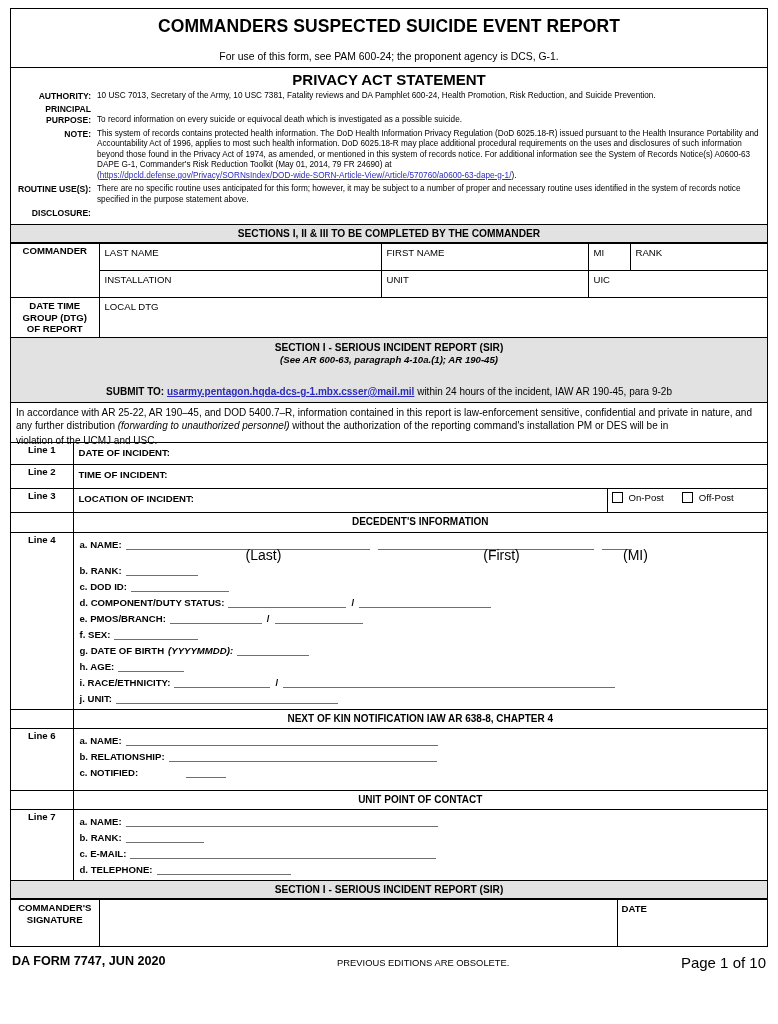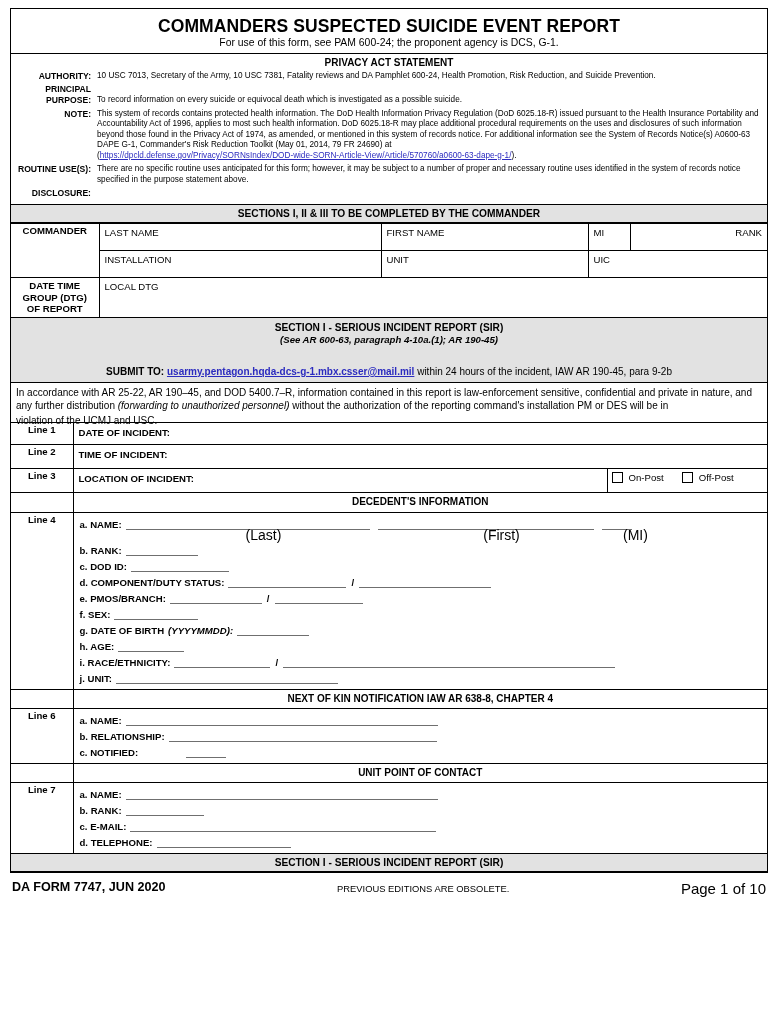--- a/index.html
+++ b/index.html
@@ -32,31 +32,31 @@
     border-bottom: 1.6px solid #000;
   }
   .form-title {
     font-size: 17.5px;
     font-weight: bold;
     letter-spacing: 0.1px;
     line-height: 1.12;
   }
   .form-subtitle {
     font-size: 10.4px;
-    margin-top: 0;
+    margin-top: 14px;
   }
 
   
   .privacy-wrap {
     border-bottom: 1.6px solid #000;
     padding: 3px 0 4px 0;
   }
   .privacy-heading {
     text-align: center;
-    font-size: 10px;
+    font-size: 15px;
     font-weight: bold;
     margin-bottom: 3px;
   }
   .pa-row {
     display: flex;
     margin-bottom: 3px;
     padding: 0 6px 0 4px;
   }
   .pa-label {
     width: 82px;
@@ -283,21 +283,21 @@
 
     <div class="band">SECTIONS I, II &amp; III TO BE COMPLETED BY THE COMMANDER</div>
 
     <table class="tbl">
       <tbody>
           <tr>
         <td class="stub" rowspan="2" style="width:88px;border-left:none;">COMMANDER</td>
         <td class="cell-caps" style="width:282px;height:27px;">LAST NAME</td>
         <td class="cell-caps" style="width:207px;">FIRST NAME</td>
         <td class="cell-caps" style="width:42px;">MI</td>
-        <td class="cell-caps" style="border-right:none;text-align:right;">RANK</td>
+        <td class="cell-caps" style="border-right:none;">RANK</td>
       </tr>
       <tr>
         <td class="cell-caps" colspan="1" style="height:27px;">INSTALLATION</td>
         <td class="cell-caps">UNIT</td>
         <td class="cell-caps" colspan="2" style="border-right:none;">UIC</td>
       </tr>
       <tr>
         <td class="stub" style="border-left:none;border-bottom:none;padding:2px 2px;">
           <div>DATE TIME</div>
           <div>GROUP (DTG)</div>
@@ -437,21 +437,21 @@
         <td class="line-stub" style="border-left:none;">Line 6</td>
         <td colspan="2" class="block-pad" style="border-right:none;">
           <div class="fl">
             <span class="fl-lbl">a.  NAME:</span>
             <span class="rule" style="width:312px;"></span>
           </div>
           <div class="fl">
             <span class="fl-lbl">b.  RELATIONSHIP:</span>
             <span class="rule" style="width:268px;"></span>
           </div>
-          <div class="fl" style="margin-bottom:1px;gap:44px;">
+          <div class="fl" style="margin-bottom:8px;gap:44px;">
             <span class="fl-lbl">c.  NOTIFIED:</span>
             <span class="rule" style="width:40px;"></span>
           </div>
         </td>
       </tr>
 
       <tr>
         <td class="line-stub" style="border-left:none;border-bottom:none;"></td>
         <td class="sub-band" colspan="2" style="border-right:none;height:19px;">UNIT POINT OF CONTACT</td>
       </tr>
@@ -475,20 +475,32 @@
             <span class="fl-lbl">d.  TELEPHONE:</span>
             <span class="rule" style="width:134px;"></span>
           </div>
         </td>
       </tr>
     </tbody>
       </table>
 
     <div class="band" style="border-top:1.4px solid #000;">SECTION I - SERIOUS INCIDENT REPORT (SIR)</div>
 
+    <table class="tbl">
+      <tbody>
+          <tr>
+        <td class="stub" style="width:88px;height:46px;border-left:none;border-bottom:none;padding:2px;">
+          <div>COMMANDER'S</div>
+          <div>SIGNATURE</div>
+        </td>
+        <td style="border-bottom:none;"></td>
+        <td class="cell-label" style="width:150px;border-right:none;border-bottom:none;">DATE</td>
+      </tr>
+    </tbody>
+      </table>
 
   </div>
 
   <div class="footer">
     <div class="footer-left">DA FORM 7747, JUN 2020</div>
     <div class="footer-center">PREVIOUS EDITIONS ARE OBSOLETE.</div>
     <div class="footer-right">
       <div class="footer-page">Page 1 of 10</div>
 
     </div>

